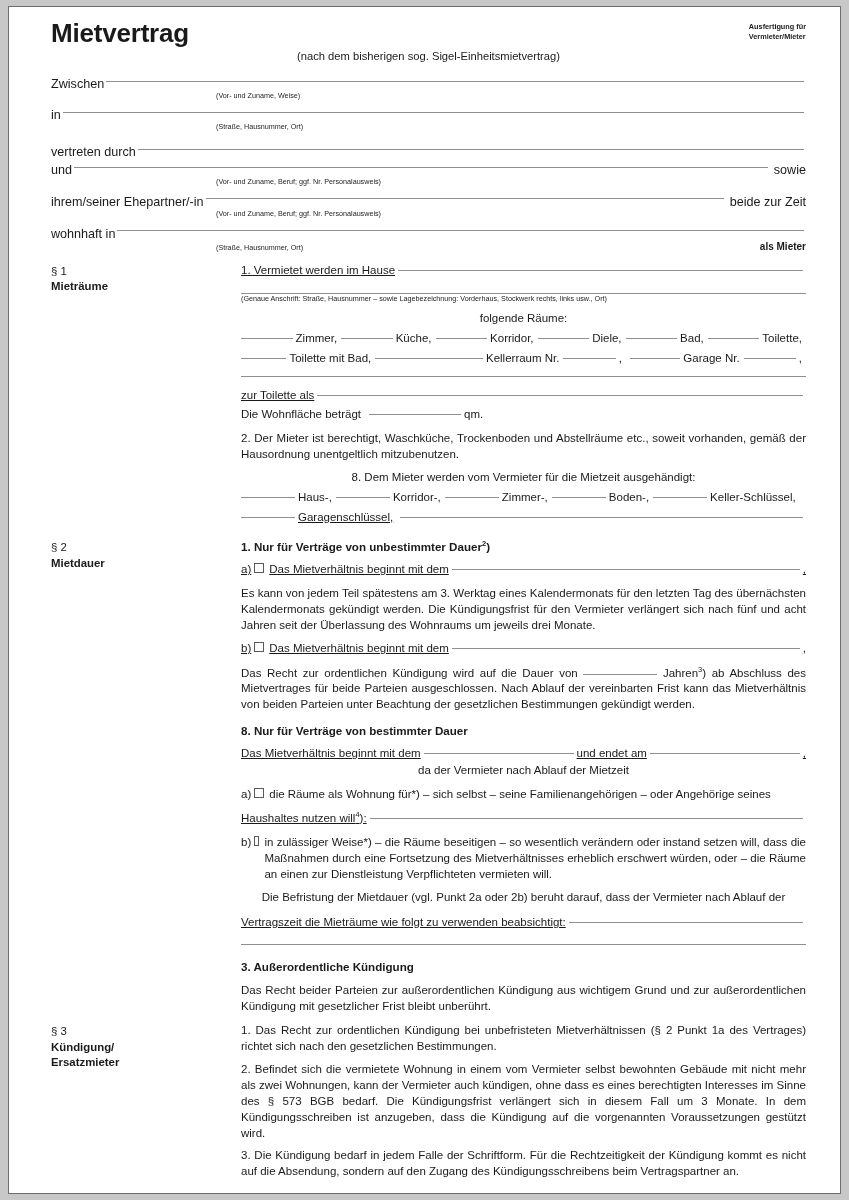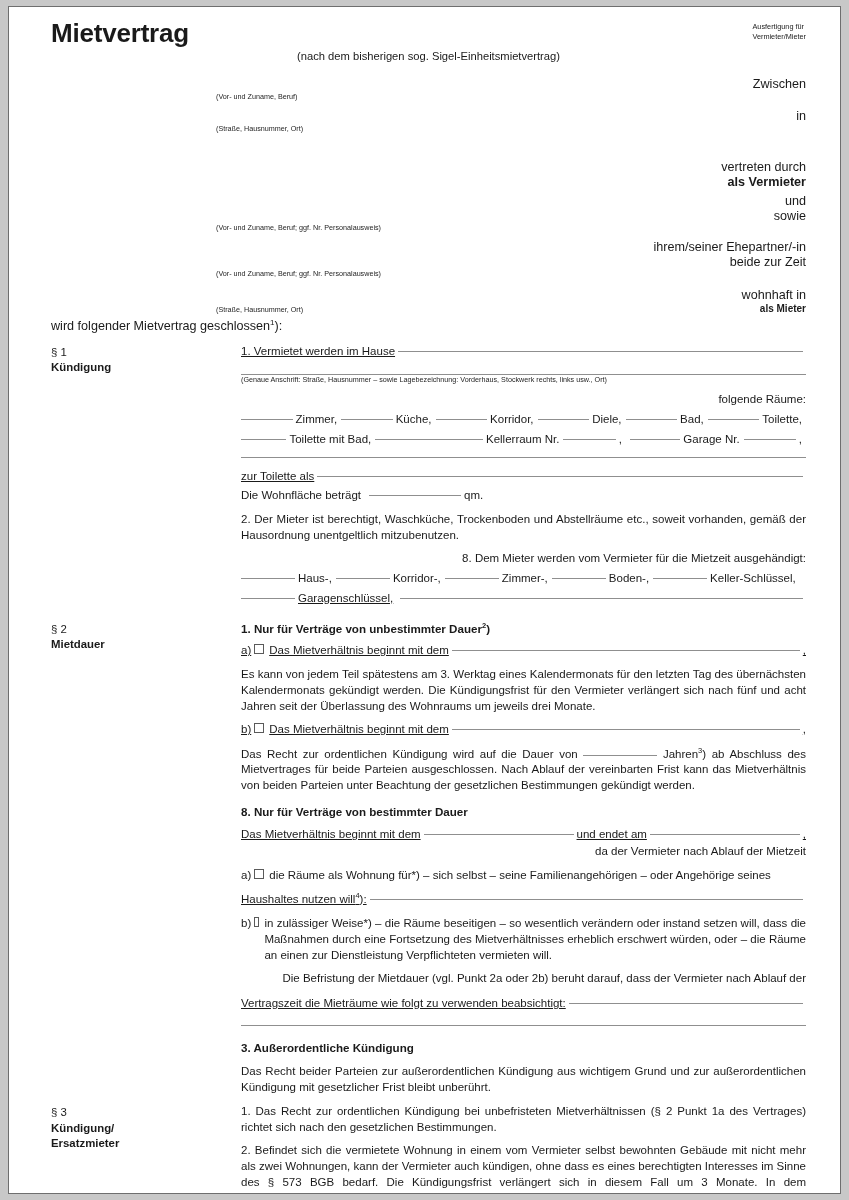--- a/index.html
+++ b/index.html
@@ -54,29 +54,29 @@
     margin-top: 4px;
   }
   .copy-note {
     position: absolute;
     right: 0;
     top: 2px;
     font-size: 7.3px;
     line-height: 1.35;
     text-align: left;
     color: #222;
+    font-weight: bold;
   }
 
   
   .frow {
     display: flex;
-    align-items: flex-end;
+    align-items: center;
     font-size: 12.6px;
     position: relative;
-    flex-direction: column;
   }
   .frow .lbl { white-space: nowrap; }
   .frow .rule {
     flex: 1 1 auto;
     border-bottom: 1px solid #8f8f8f;
     height: 0;
     position: relative;
     top: -3px;
     margin: 0 2px;
   }
@@ -130,21 +130,21 @@
     flex: 1 1 auto;
     font-size: 11.5px;
     line-height: 1.38;
     min-width: 0;
   }
 
   .sec-body p {
     margin: 0 0 7px 0;
     text-align: justify;
   }
-  .sec-body p.nj { text-align: right; }
+  .sec-body p.nj { text-align: center; }
   .sec-body p.tight { margin-bottom: 4px; }
   .sec-body h4 {
     margin: 0 0 7px 0;
     font-size: 11.6px;
     font-weight: bold;
   }
   .sec-body sup { font-size: 7.5px; vertical-align: super; }
 
   
   .ln {
@@ -231,37 +231,36 @@
     <div class="subtitle">(nach dem bisherigen sog. Sigel-Einheitsmietvertrag)</div>
   </div>
 
   <div class="topform">
 
     <div class="grp">
       <div class="frow">
         <span class="lbl">Zwischen</span>
         <span class="rule"></span>
       </div>
-      <div class="hint" style="margin-left:165px">(Vor- und Zuname, Beruf)</div>
+      <div class="hint" style="margin-left:165px">(Vor- und Zuname, Weise)</div>
     </div>
 
     <div class="grp" style="margin-top:9px">
       <div class="frow">
         <span class="lbl">in</span>
         <span class="rule"></span>
       </div>
       <div class="hint" style="margin-left:165px">(Straße, Hausnummer, Ort)</div>
     </div>
 
-    <div class="grp" style="margin-top:28px">
+    <div class="grp" style="margin-top:15px">
       <div class="frow">
         <span class="lbl">vertreten durch</span>
         <span class="rule"></span>
       </div>
-      <div class="underright">als Vermieter</div>
     </div>
 
     <div class="grp" style="margin-top:4px">
       <div class="frow">
         <span class="lbl">und</span>
         <span class="rule"></span>
         <span class="rtlbl">sowie</span>
       </div>
       <div class="hint" style="margin-left:165px">(Vor- und Zuname, Beruf; ggf. Nr. Personalausweis)</div>
     </div>
@@ -279,27 +278,26 @@
       <div class="frow">
         <span class="lbl">wohnhaft in</span>
         <span class="rule"></span>
       </div>
       <div style="display:flex;align-items:baseline;justify-content:space-between">
         <span class="hint" style="margin-left:165px">(Straße, Hausnummer, Ort)</span>
         <span style="font-size:10px;font-weight:bold">als Mieter</span>
       </div>
     </div>
 
-    <div class="closing"><span>wird folgender Mietvertrag geschlossen</span><sup>1</sup><span>):</span></div>
   </div>
 
   <div class="sect" style="margin-top:11px">
     <div class="sec-label">
       <div class="para">§ 1</div>
-      <div class="name">Kündigung</div>
+      <div class="name">Mieträume</div>
     </div>
     <div class="sec-body">
 
       <div class="brow">
         <span class="t">1.  Vermietet werden im Hause</span>
         <span class="rule"></span>
       </div>
       <div class="blankrule" style="margin:14px 0 1px 0"></div>
       <div class="hint" style="font-size:7.2px;margin-bottom:9px">(Genaue Anschrift: Straße, Hausnummer – sowie Lagebezeichnung: Vorderhaus, Stockwerk rechts, links usw., Ort)</div>
 

